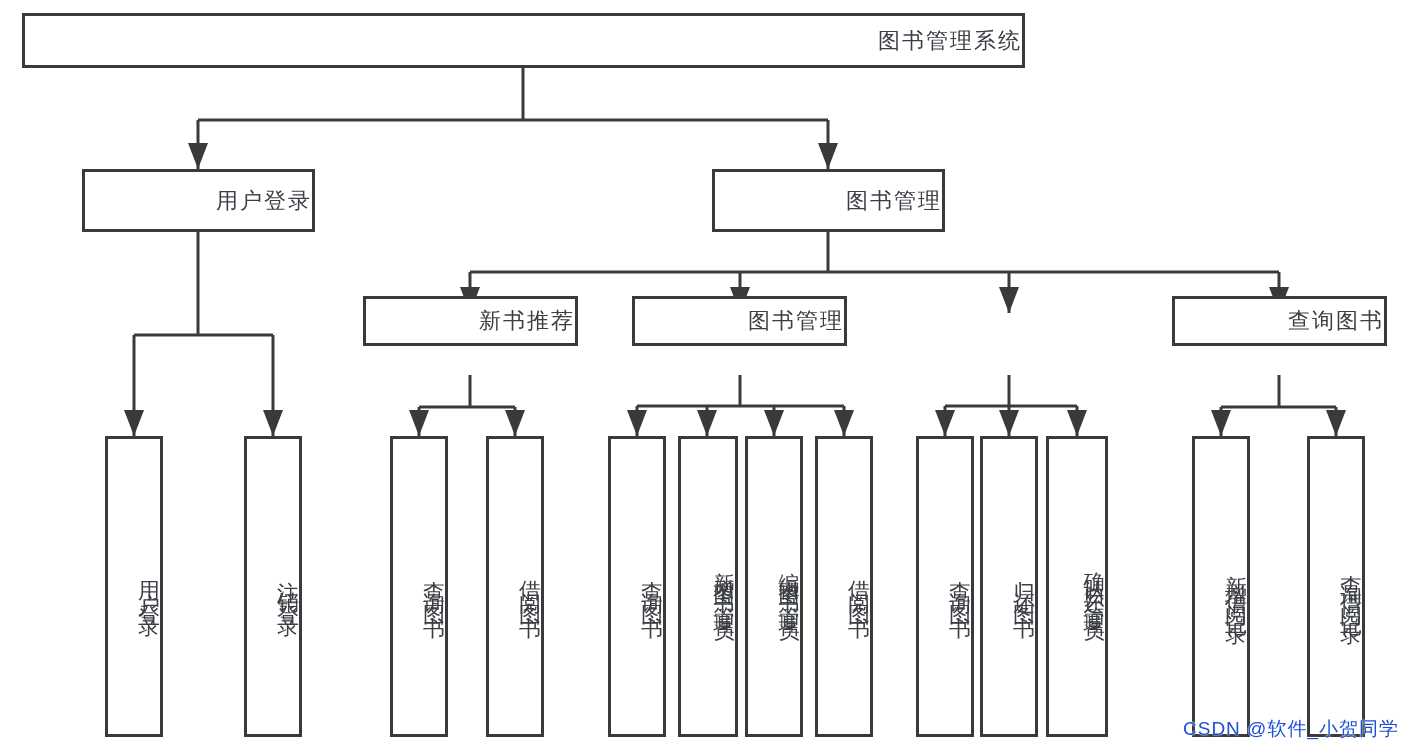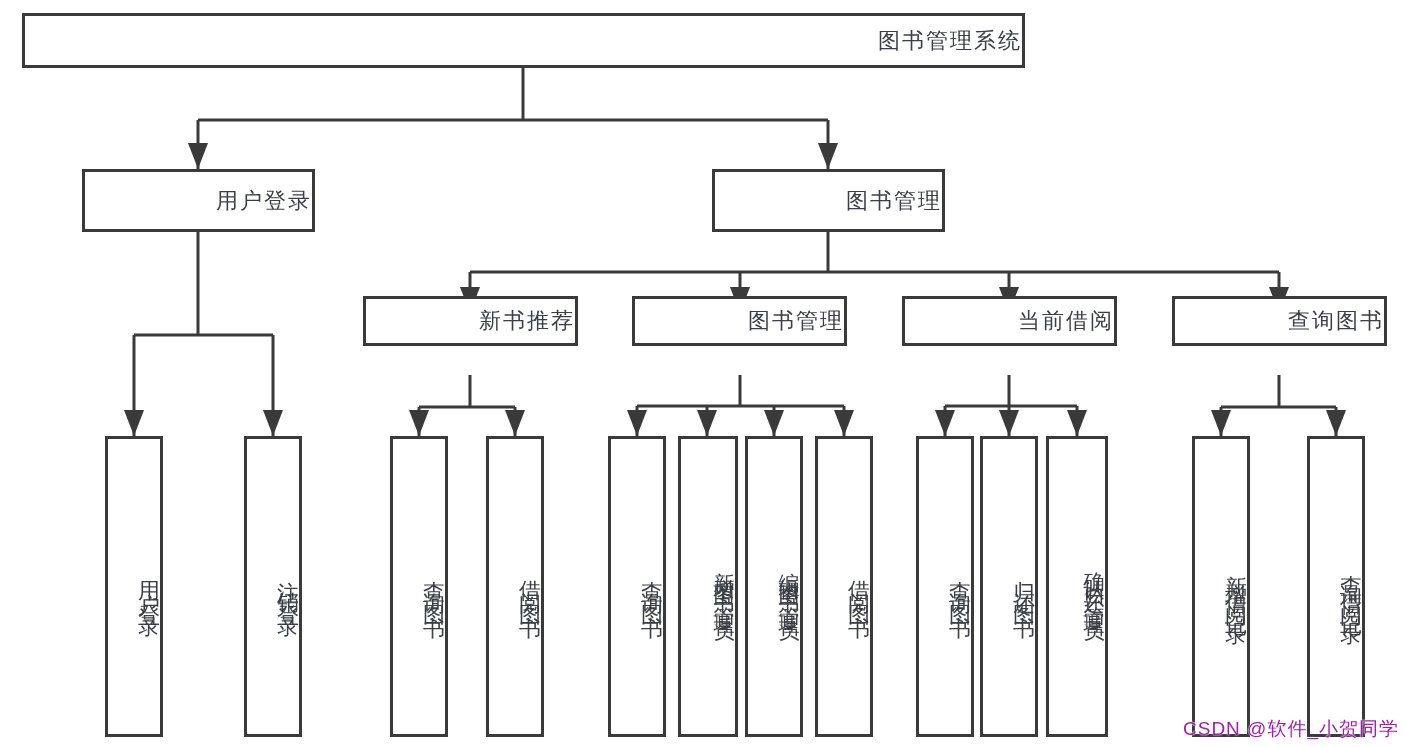--- a/index.html
+++ b/index.html
@@ -42,21 +42,21 @@
   .lf-c2{left:678px;width:60px;}
   .lf-c3{left:745px;}
   .lf-c4{left:815px;}
   .lf-d1{left:916px;}
   .lf-d2{left:980px;}
   .lf-d3{left:1046px;width:62px;}
   .lf-e1{left:1192px;}
   .lf-e2{left:1307px;}
   .watermark{
     position:absolute;left:1183px;top:716px;z-index:3;
-    font-size:19px;color:#a21caf;letter-spacing:1px;white-space:nowrap;
+    font-size:19px;color:#1d4ed8;letter-spacing:1px;white-space:nowrap;
     text-shadow:0 0 2px #ffffff,0 0 1px #ffffff;
   }
 </style>
 </head>
 <body>
 
 <div class="stage">
 
   <svg class="wires" width="1405" height="747" viewBox="0 0 1405 747">
     <defs>
@@ -118,23 +118,20 @@
   <div class="node n-bookmgmt">
     <span class="hlabel">图书管理</span>
   </div>
 
   <div class="node lvl3 n-newbook">
     <span class="hlabel">新书推荐</span>
   </div>
   <div class="node lvl3 n-borrowmod">
     <span class="hlabel">图书管理</span>
   </div>
-  <div class="node lvl3 n-current">
-    <span class="hlabel">当前借阅</span>
-  </div>
   <div class="node lvl3 n-records">
     <span class="hlabel">查询图书</span>
   </div>
 
   <div class="node leaf lf-a1">
     <span class="vlabel gap12">用户登录</span>
   </div>
   <div class="node leaf lf-a2">
     <span class="vlabel gap12">注销登录</span>
   </div>

